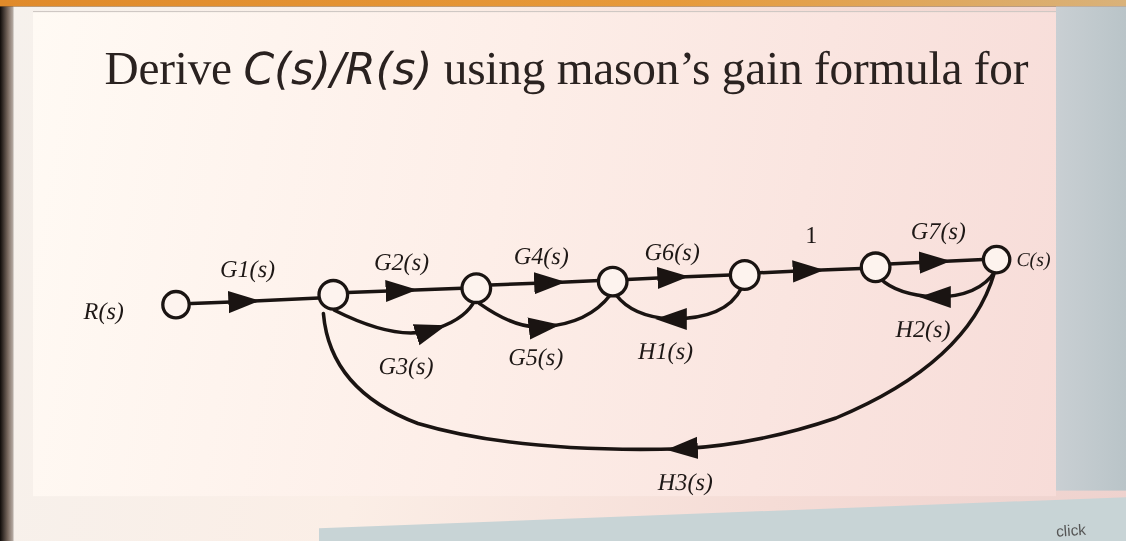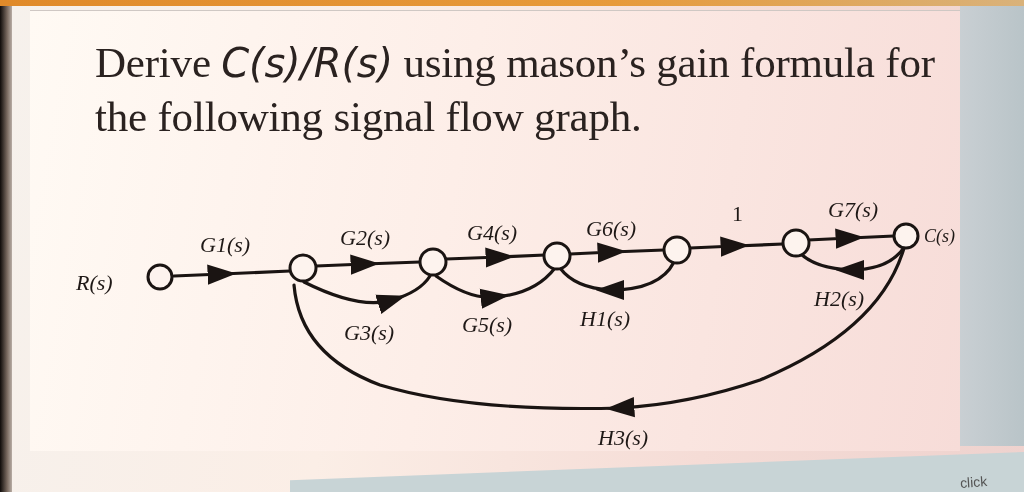--- a/index.html
+++ b/index.html
@@ -34,21 +34,20 @@
 <div class="bezel-left"></div>
 <div class="screen"></div>
 <div class="right-shade"></div>
 <div class="card"></div>
 <div class="bottom-band"></div>
 
 <div class="question">
   <div>
     <span>Derive </span><span class="math"><i>C</i><i>(s)/</i><i>R</i><i>(s)</i></span><span> using mason’s gain formula for</span>
   </div>
-  <div>the following signal flow graph.</div>
 </div>
 
 <svg class="diagram" viewBox="0 0 1024 492" xmlns="http://www.w3.org/2000/svg">
   <defs>
     <marker id="arr" viewBox="0 0 10 10" refX="5" refY="5" markerWidth="9" markerHeight="9" orient="auto">
       <path d="M0,1.5 L10,5 L0,8.5 z" fill="#1a1412"></path>
     </marker>
   </defs>
   <g stroke="#1a1412" stroke-width="3.2" fill="none" stroke-linecap="round">
 

